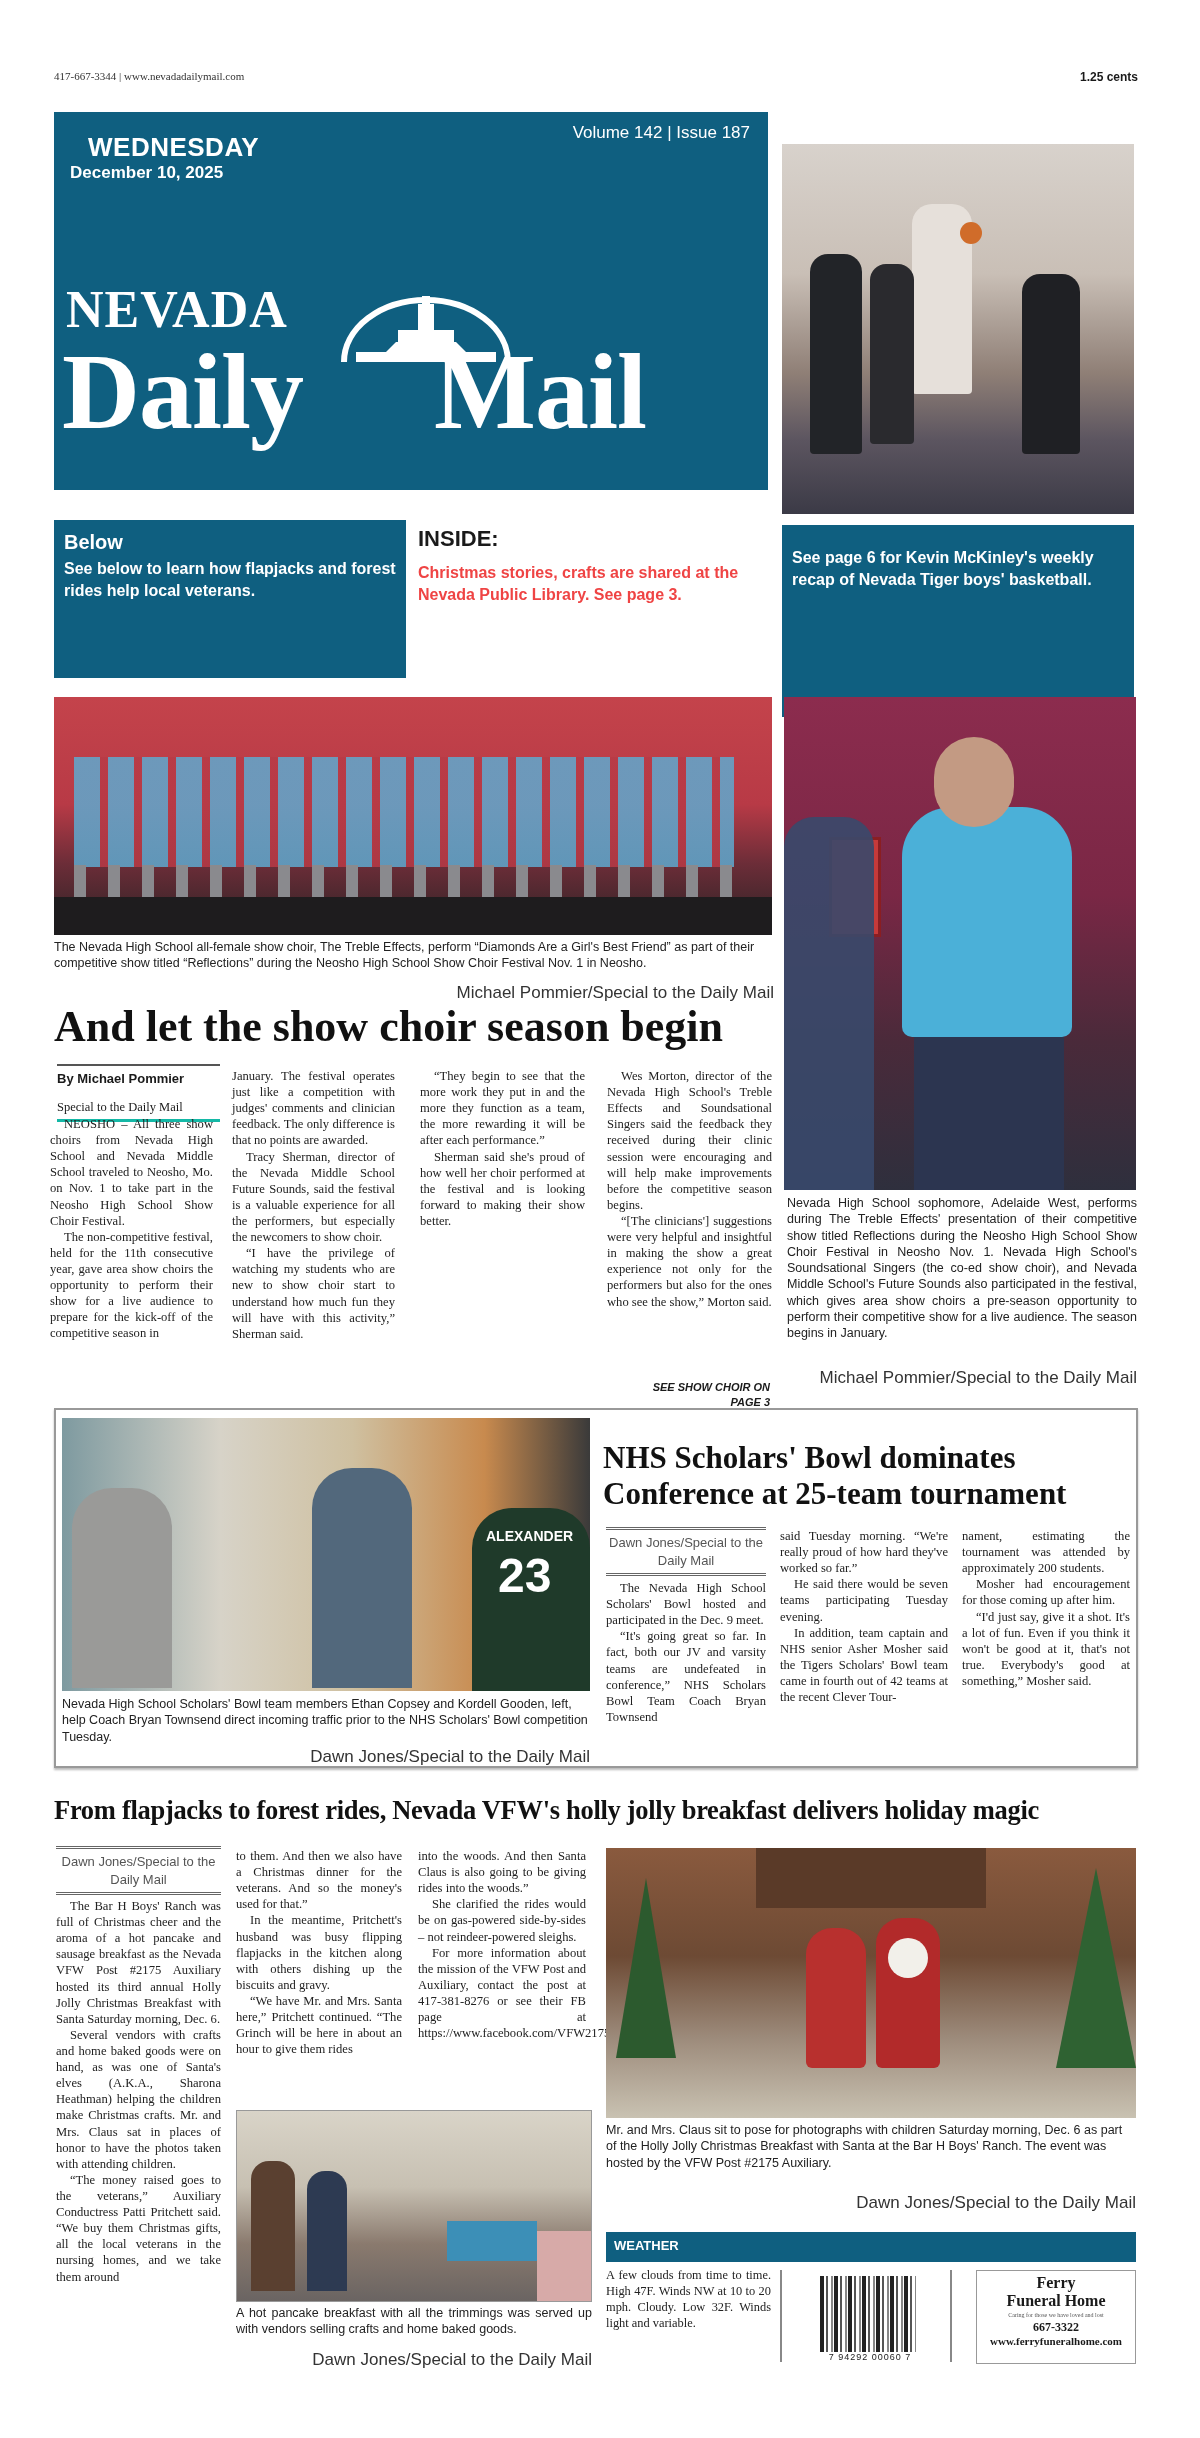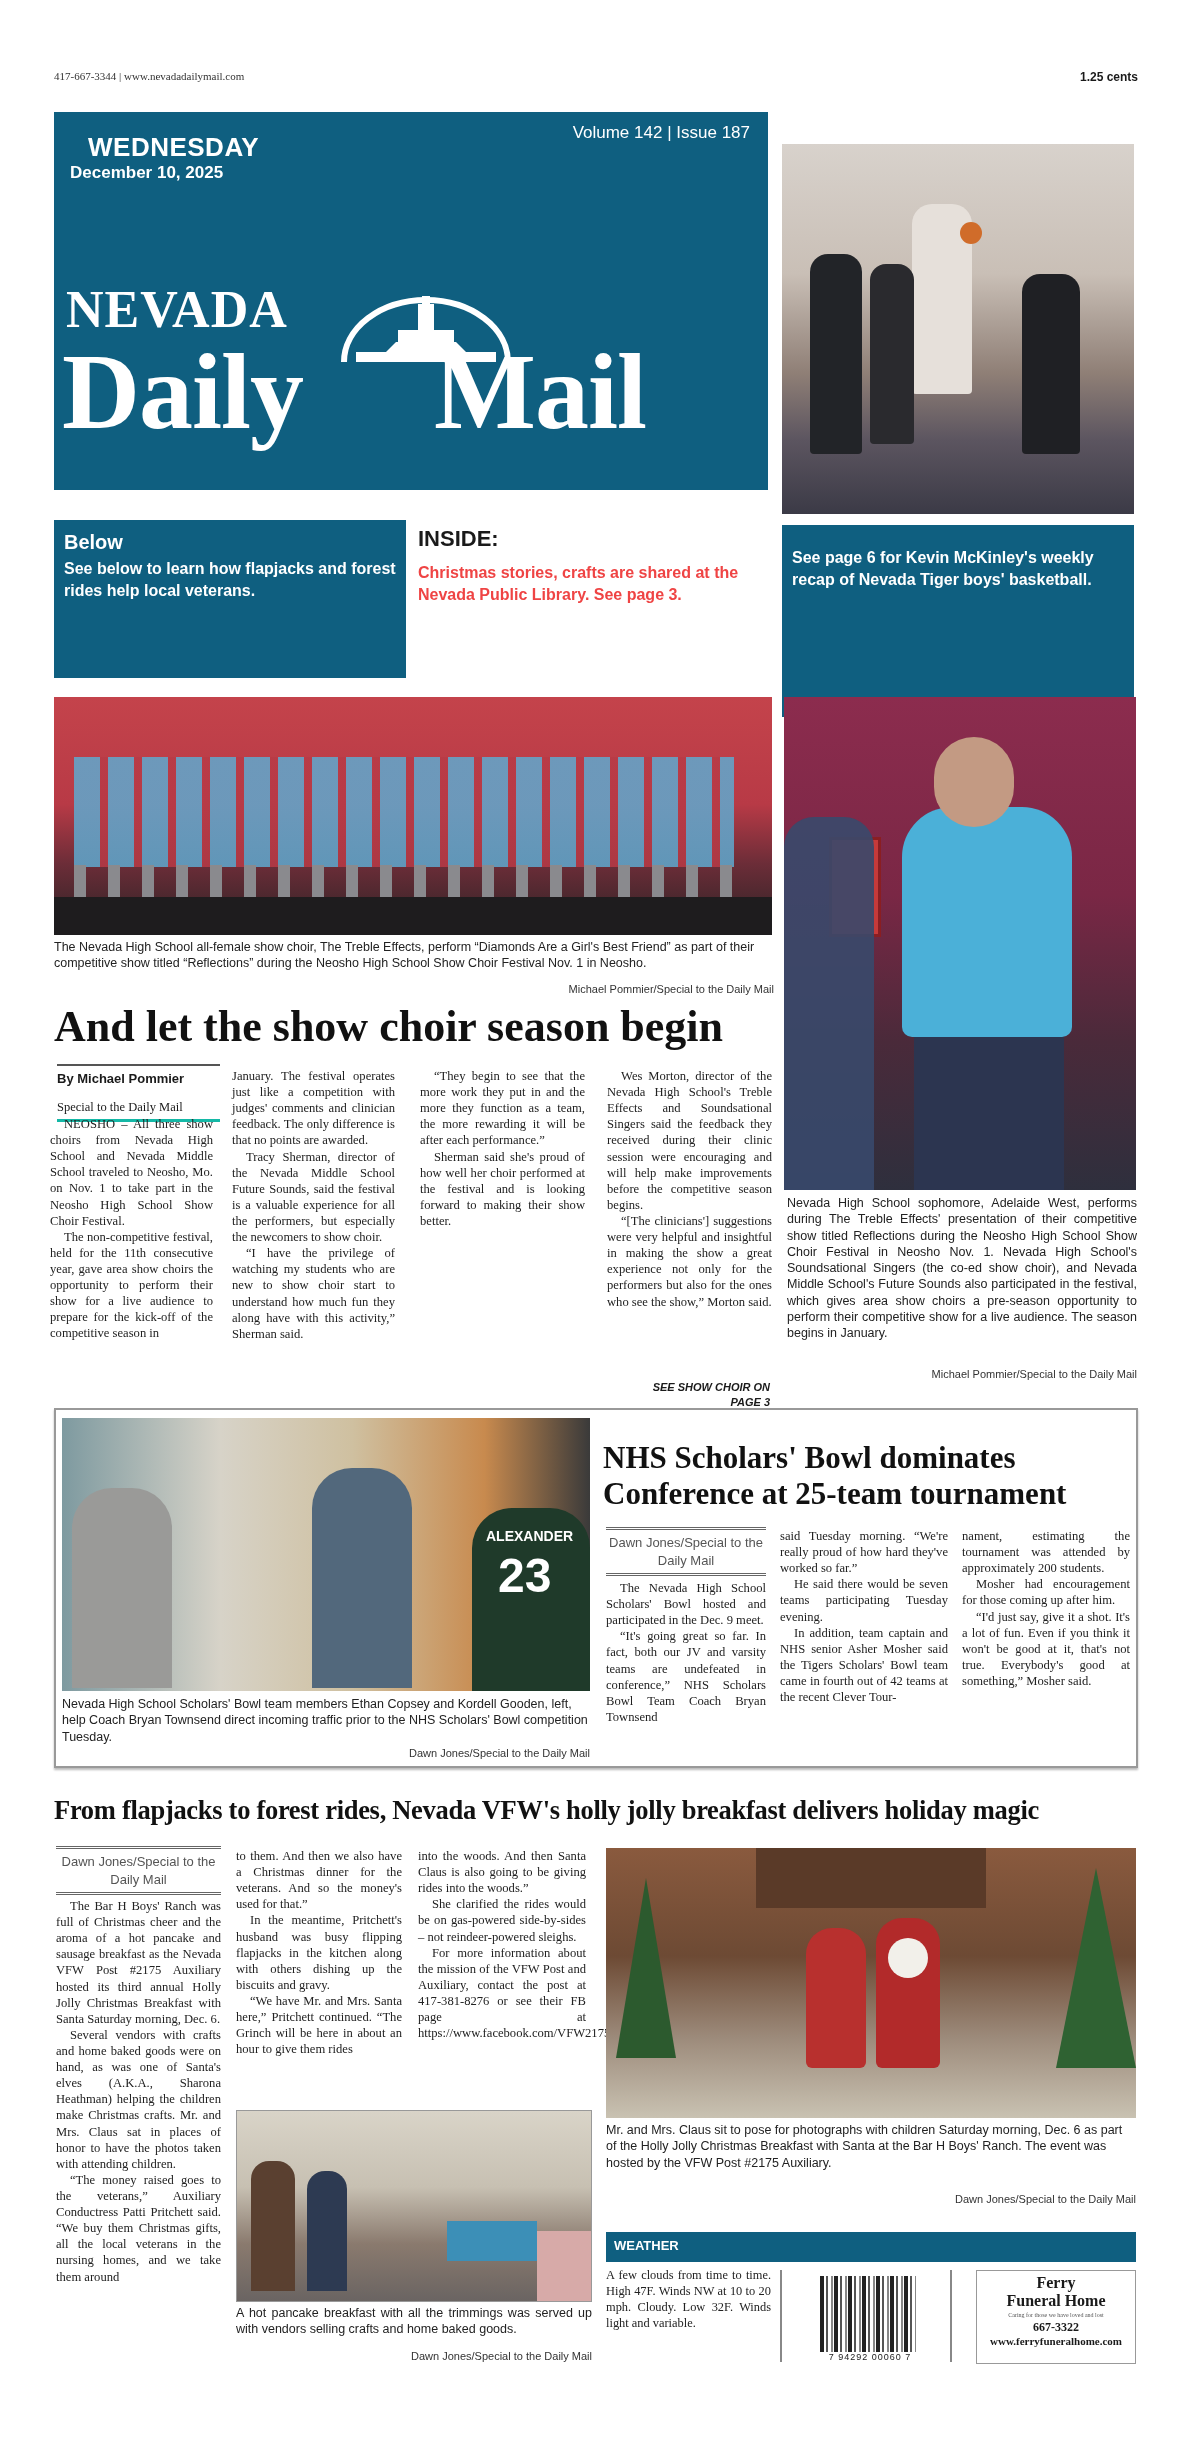--- a/index.html
+++ b/index.html
@@ -9,21 +9,21 @@
   .small-top { font-family: "Liberation Serif", serif; font-size: 11px; color: #333; }
   .masthead-day { font-family: "Liberation Sans", sans-serif; font-weight: bold; font-size: 26px; letter-spacing: 0.5px; line-height: 1; }
   .masthead-date { font-family: "Liberation Sans", sans-serif; font-weight: bold; font-size: 17px; line-height: 1; }
   .masthead-vol { font-family: "Liberation Sans", sans-serif; font-size: 17px; line-height: 1; }
   .logo-nevada { font-family: "Liberation Serif", serif; font-weight: bold; font-size: 52px; letter-spacing: 1px; line-height: 1; }
   .logo-daily { font-family: "Liberation Serif", serif; font-weight: bold; font-size: 108px; line-height: 1; letter-spacing: -1px; }
   .promo-title { font-weight: bold; font-size: 20px; line-height: 1.2; }
   .promo-text { font-weight: bold; font-size: 16px; line-height: 1.35; }
   .photo { overflow: hidden; }
   .caption { font-family: "Liberation Sans", sans-serif; font-size: 12.5px; line-height: 1.3; color: #222; }
-  .credit { font-family: "Liberation Sans", sans-serif; font-size: 11px; color: #333; text-align: right; }
+  .credit { font-family: "Liberation Sans", sans-serif; font-size: 17px; color: #333; text-align: right; }
   .headline { font-family: "Liberation Serif", serif; font-weight: bold; color: #111; line-height: 1.12; }
   .body-col { font-family: "Liberation Serif", serif; font-size: 12.6px; line-height: 1.28; text-align: justify; color: #222; }
   .body-col p { text-indent: 14px; }
   .byline-box { border-top: 3px double #666; border-bottom: 3px double #666; padding: 4px 0; text-align: center; }
   .rule { background: #888; height: 1px; }
 </style>
 </head>
 <body>
 
 <div class="abs small-top" style="left:54px;top:70px;">417-667-3344 | www.nevadadailymail.com</div>
@@ -83,21 +83,21 @@
   <div style="font-weight:bold;font-size:13px;margin-top:5px;">By Michael Pommier</div>
   <div style="font-family:Liberation Serif, serif;font-size:12.5px;margin-top:14px;padding-bottom:4px;border-bottom:3px solid #14b8a6;">Special to the Daily Mail</div>
 </div>
 <div class="abs body-col" style="left:50px;top:1116px;width:163px;">
   <p>NEOSHO – All three show choirs from Nevada High School and Nevada Middle School traveled to Neosho, Mo. on Nov. 1 to take part in the Neosho High School Show Choir Festival.</p>
   <p>The non-competitive festival, held for the 11th consecutive year, gave area show choirs the opportunity to perform their show for a live audience to prepare for the kick-off of the competitive season in</p>
 </div>
 <div class="abs body-col" style="left:232px;top:1068px;width:163px;">
   <p style="text-indent:0">January. The festival operates just like a competition with judges' comments and clinician feedback. The only difference is that no points are awarded.</p>
   <p>Tracy Sherman, director of the Nevada Middle School Future Sounds, said the festival is a valuable experience for all the performers, but especially the newcomers to show choir.</p>
-  <p>“I have the privilege of watching my students who are new to show choir start to understand how much fun they along have with this activity,” Sherman said.</p>
+  <p>“I have the privilege of watching my students who are new to show choir start to understand how much fun they will have with this activity,” Sherman said.</p>
 </div>
 <div class="abs body-col" style="left:420px;top:1068px;width:165px;">
   <p>“They begin to see that the more work they put in and the more they function as a team, the more rewarding it will be after each performance.”</p>
   <p>Sherman said she's proud of how well her choir performed at the festival and is looking forward to making their show better.</p>
 </div>
 <div class="abs body-col" style="left:607px;top:1068px;width:165px;">
   <p>Wes Morton, director of the Nevada High School's Treble Effects and Soundsational Singers said the feedback they received during their clinic session were encouraging and will help make improvements before the competitive season begins.</p>
   <p>“[The clinicians'] suggestions were very helpful and insightful in making the show a great experience not only for the performers but also for the ones who see the show,” Morton said.</p>
 </div>
 <div class="abs" style="left:640px;top:1380px;width:130px;text-align:right;font-weight:bold;font-style:italic;font-size:11px;line-height:1.4;">SEE SHOW CHOIR ON PAGE 3</div>

